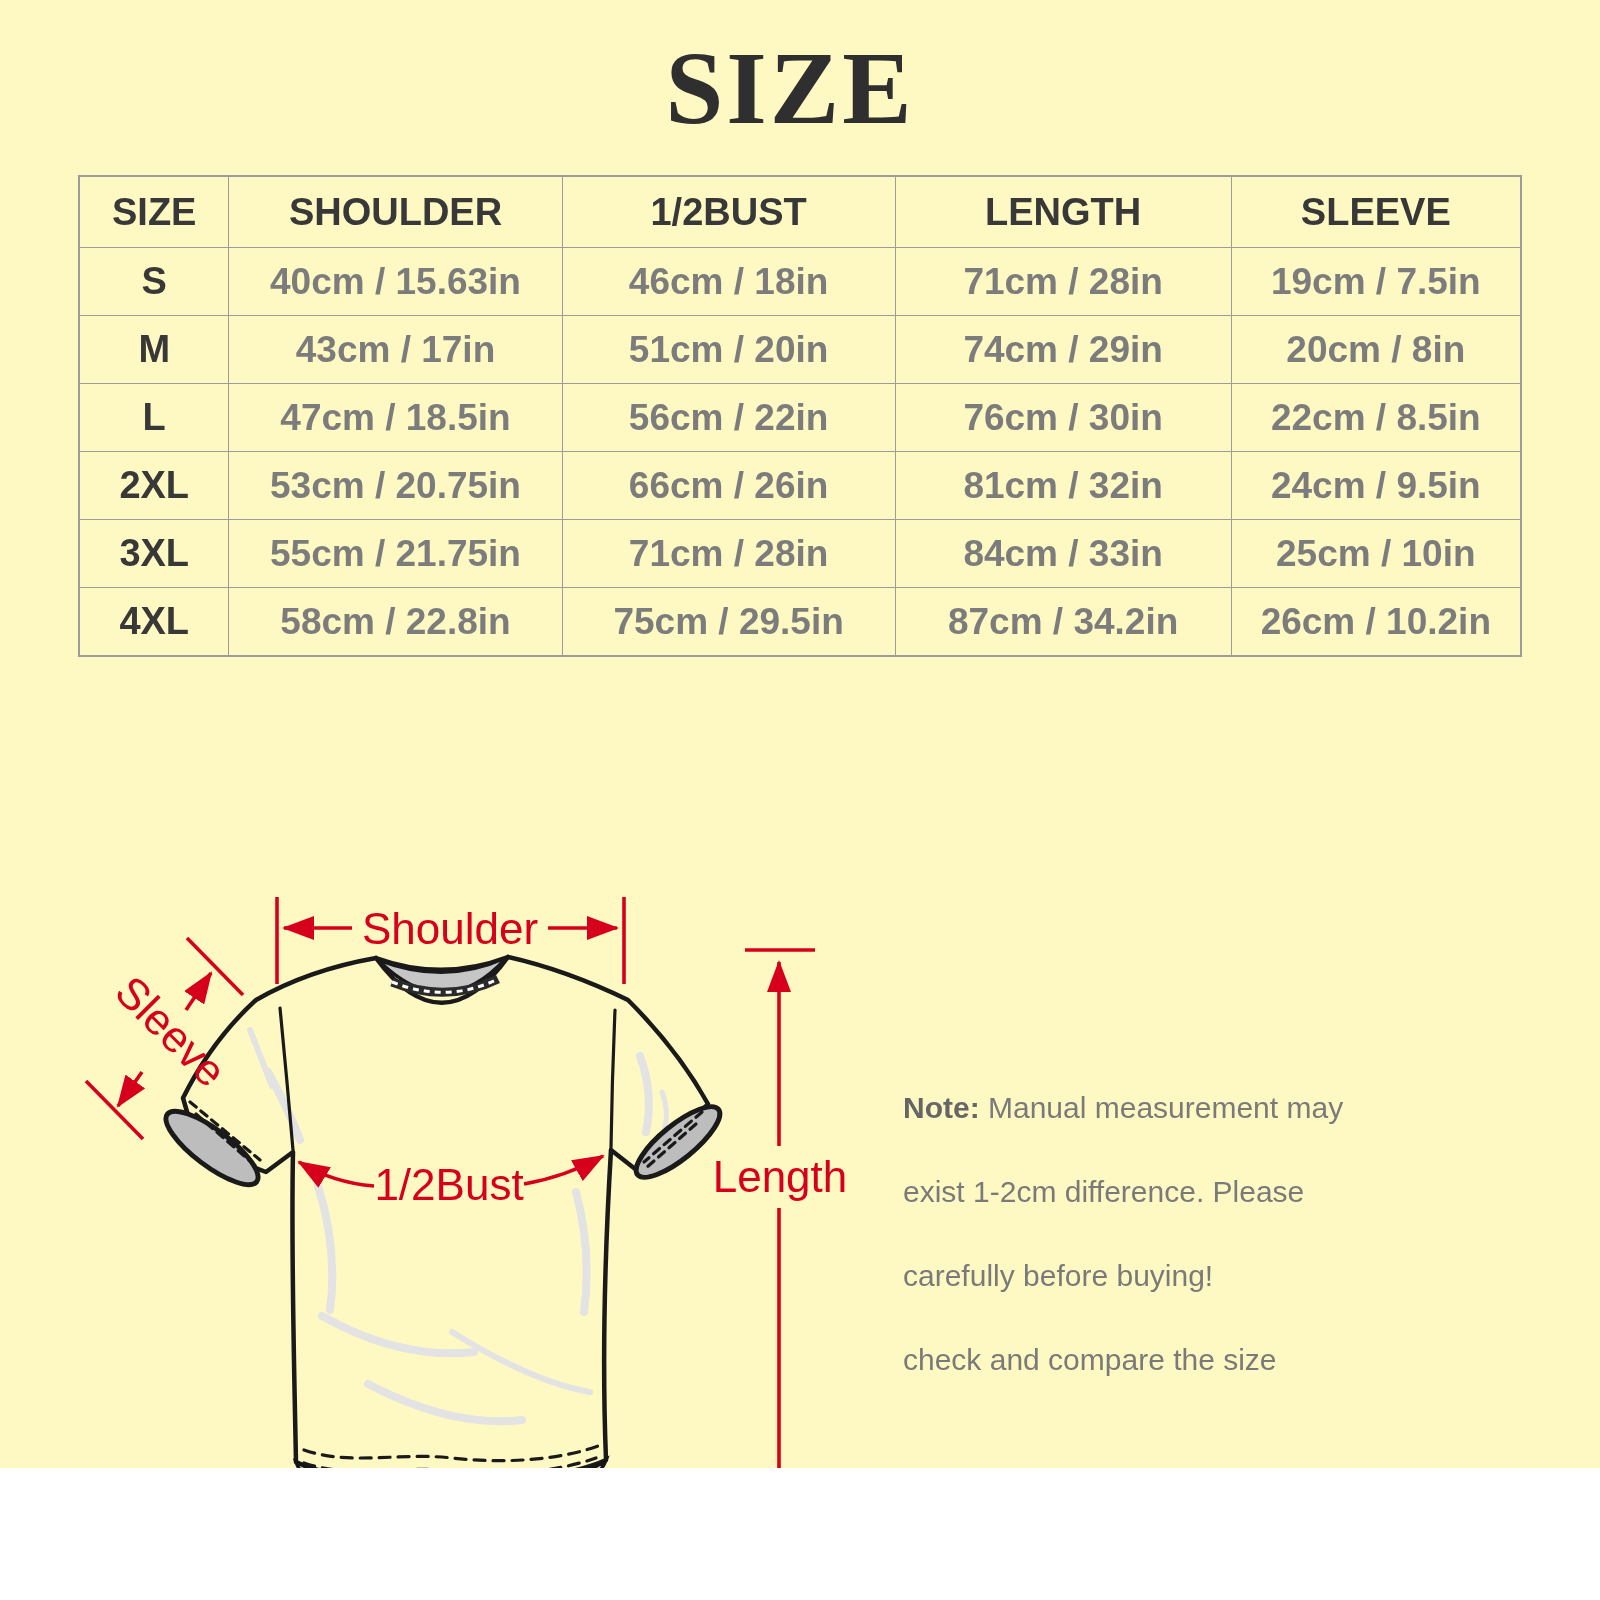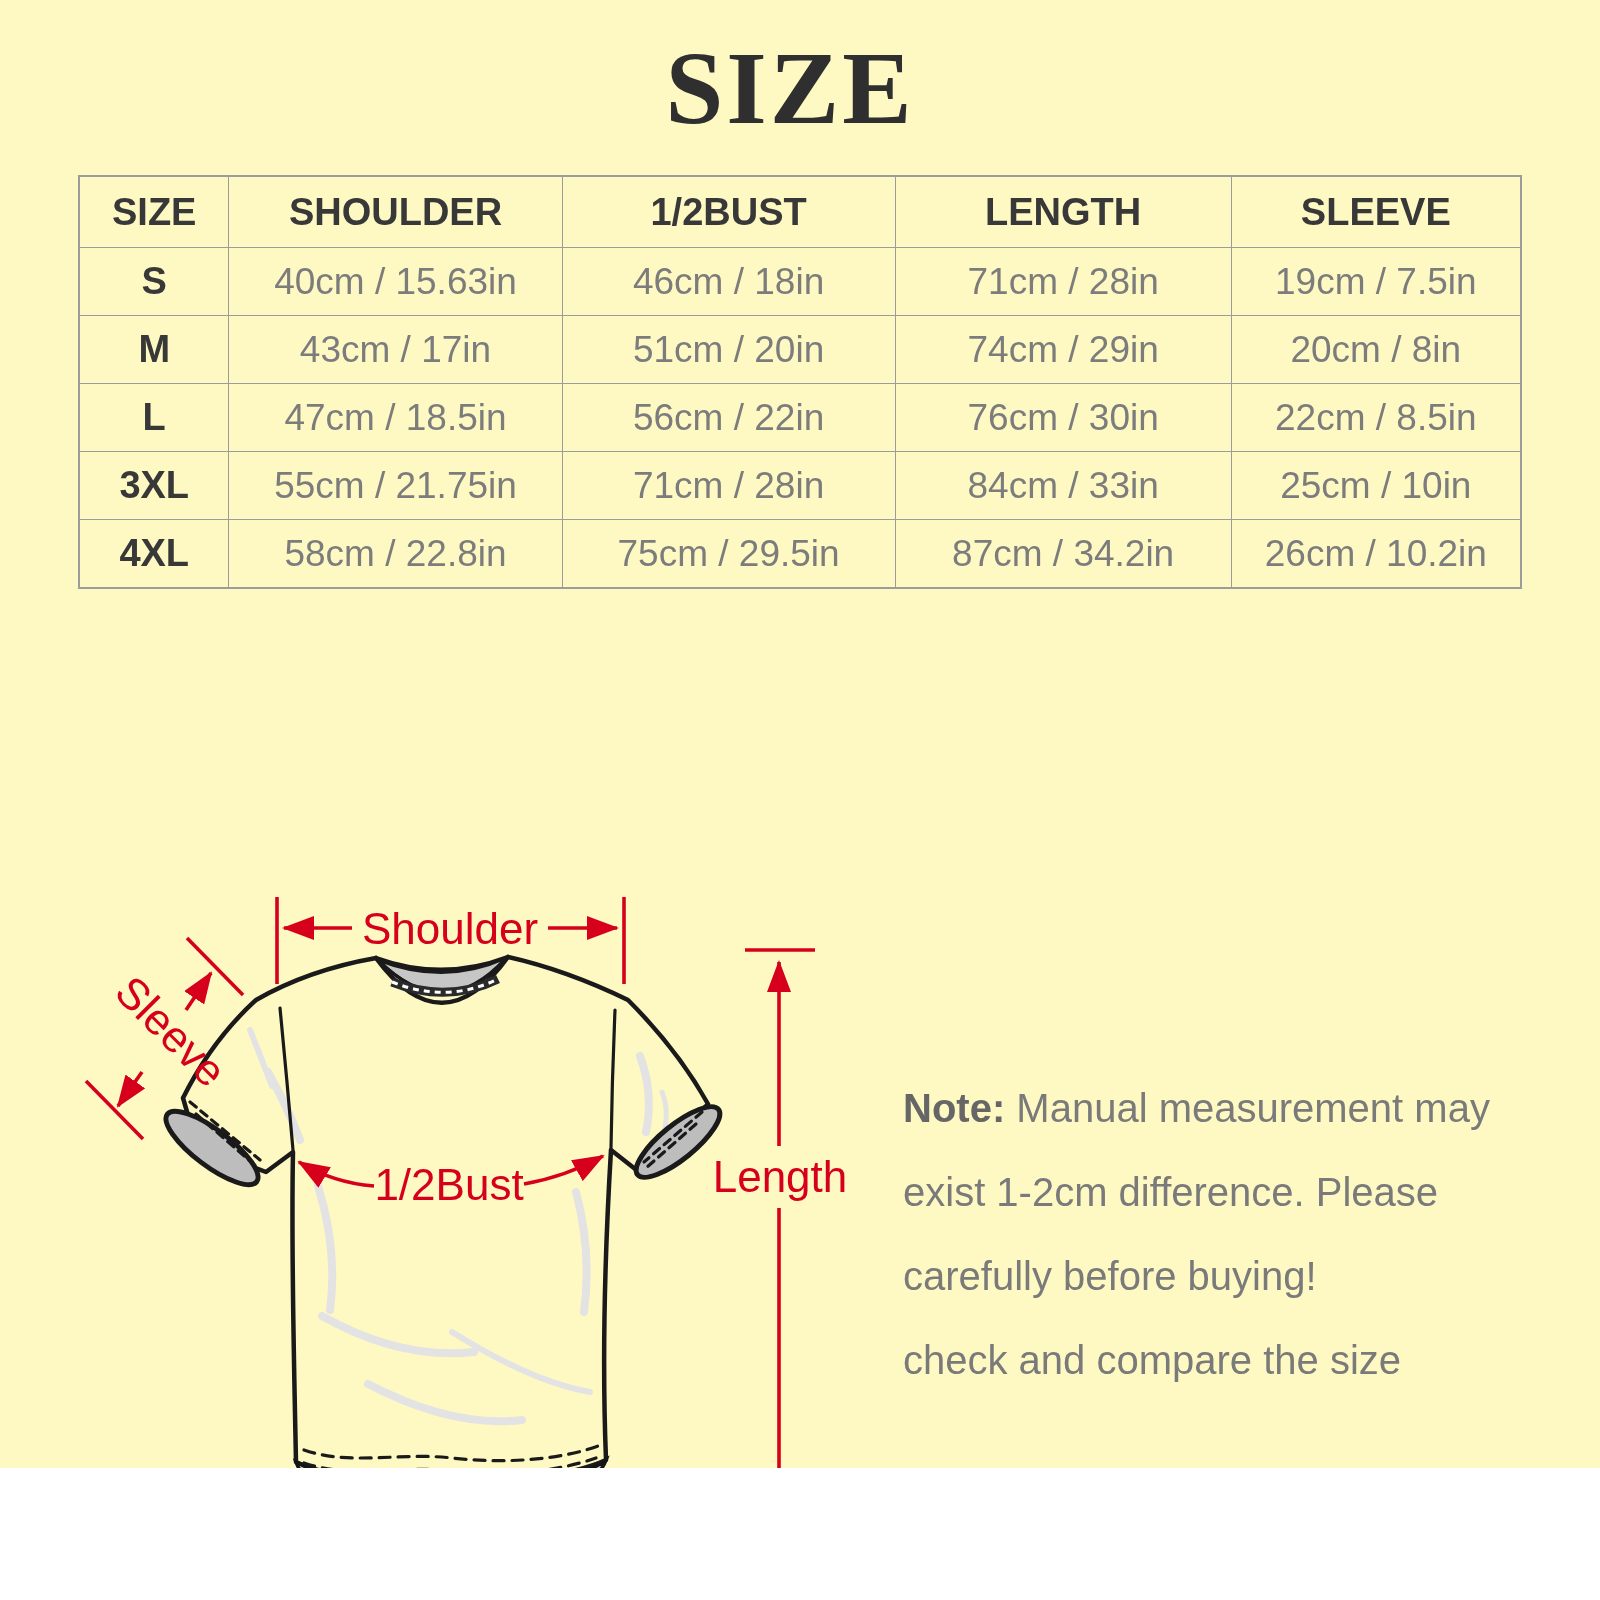--- a/index.html
+++ b/index.html
@@ -9,24 +9,24 @@
   #title{position:absolute;left:0;top:28px;width:1580px;text-align:center;
          font-family:"Liberation Serif","DejaVu Serif",serif;font-weight:bold;
          font-size:104px;color:#2f2f2f;letter-spacing:3px;}
   
   #table-wrap{position:absolute;left:78px;top:175px;width:1444px;}
   table.size-table{width:100%;border-collapse:collapse;table-layout:fixed;
                    border:2px solid #9c9c9c;}
   table.size-table td,table.size-table th{border:1px solid #9c9c9c;text-align:center;
                    vertical-align:middle;padding:0;}
   table.size-table th{height:70px;font-size:38px;font-weight:bold;color:#383838;}
-  table.size-table td{height:67px;font-size:37px;color:#7c7c7c;font-weight:normal;}
+  table.size-table td{height:67px;font-size:37px;color:#7c7c7c;font-weight:bold;}
   table.size-table td.size-cell{font-weight:bold;color:#383838;font-size:38px;}
   
-  #note{position:absolute;left:903px;top:1066px;width:640px;font-size:40px;
+  #note{position:absolute;left:903px;top:1066px;width:640px;font-size:30px;
         line-height:84px;color:#7a7a7a;}
   #note b{color:#666666;font-weight:bold;}
   
   #diagram{position:absolute;left:0;top:840px;width:1600px;height:760px;}
   .outline{fill:none;stroke:#1a1a1a;stroke-width:4.5;stroke-linejoin:round;stroke-linecap:round;}
   .detail{fill:none;stroke:#1a1a1a;stroke-width:3.2;stroke-linecap:round;}
   .wrinkle{fill:none;stroke:#e3e3e3;stroke-width:8;stroke-linecap:round;}
   .redline{fill:none;stroke:#d6001c;stroke-width:3.6;stroke-linecap:butt;}
   .red-label{font-family:"Liberation Sans",sans-serif;font-size:44px;fill:#d6001c;}
 </style>
@@ -69,20 +69,27 @@
           <td>51cm / 20in</td>
           <td>74cm / 29in</td>
           <td>20cm / 8in</td>
         </tr>
         <tr>
           <td class="size-cell">L</td>
           <td>47cm / 18.5in</td>
           <td>56cm / 22in</td>
           <td>76cm / 30in</td>
           <td>22cm / 8.5in</td>
+        </tr>
+        <tr>
+          <td class="size-cell">2XL</td>
+          <td>53cm / 20.75in</td>
+          <td>66cm / 26in</td>
+          <td>81cm / 32in</td>
+          <td>24cm / 9.5in</td>
         </tr>
         <tr>
           <td class="size-cell">3XL</td>
           <td>55cm / 21.75in</td>
           <td>71cm / 28in</td>
           <td>84cm / 33in</td>
           <td>25cm / 10in</td>
         </tr>
         <tr>
           <td class="size-cell">4XL</td>

